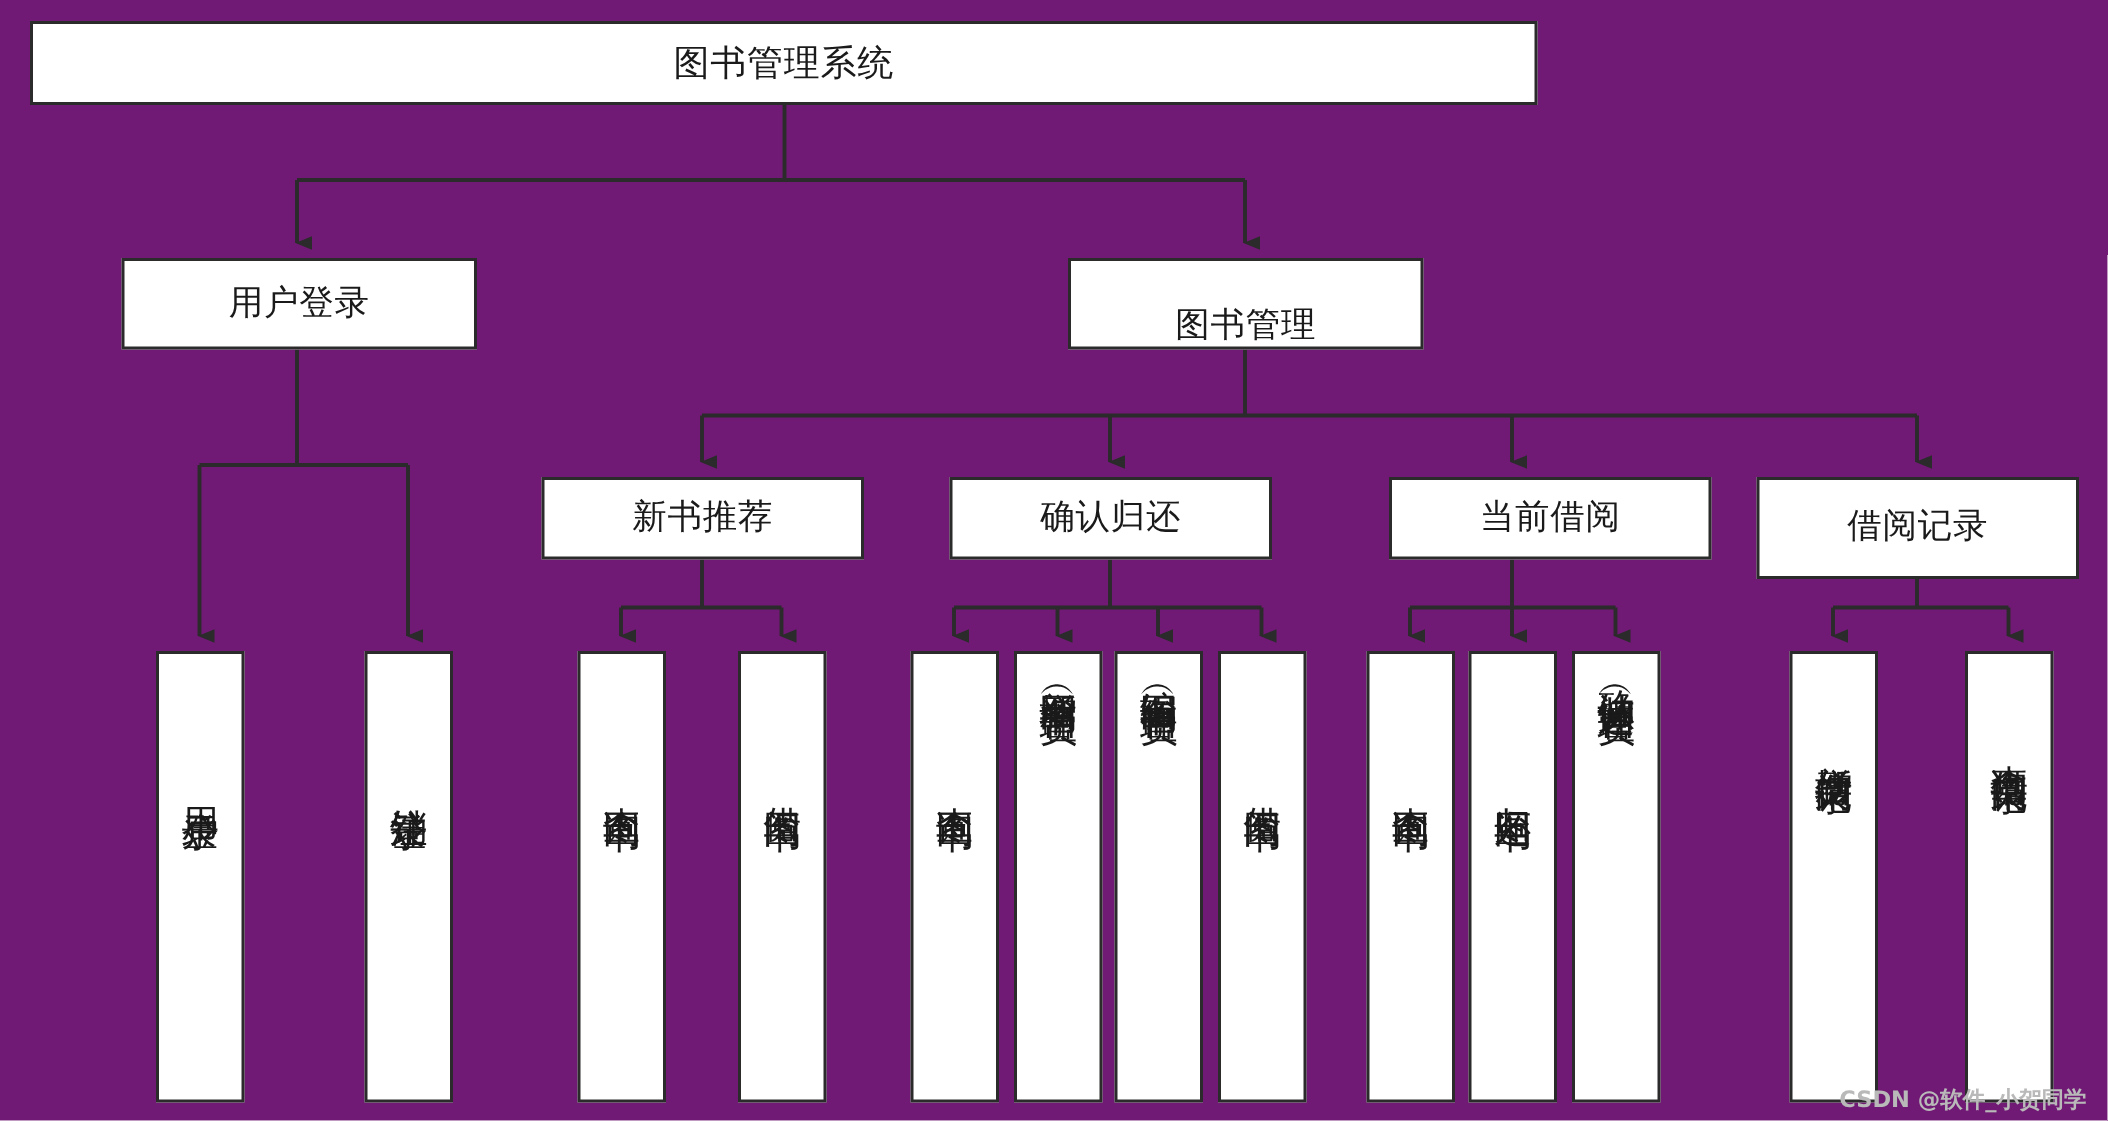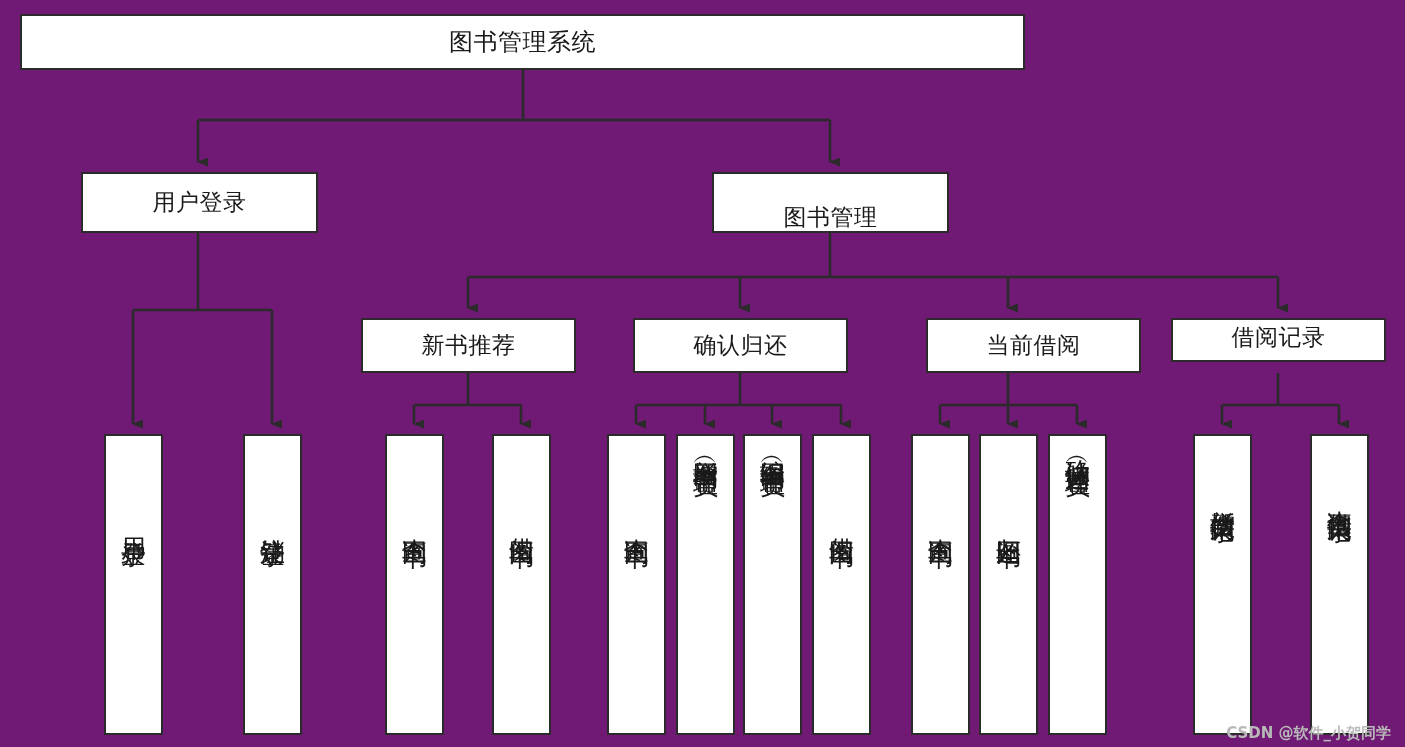--- a/index.html
+++ b/index.html
@@ -147,21 +147,21 @@
 
   <div class="node horizontal" style="left:361px; top:318px; width:215px; height:55px;">
     <span class="node-label">新书推荐</span>
   </div>
   <div class="node horizontal" style="left:633px; top:318px; width:215px; height:55px;">
     <span class="node-label">确认归还</span>
   </div>
   <div class="node horizontal" style="left:901px; top:318px; width:215px; height:55px;margin-left:25px;">
     <span class="node-label">当前借阅</span>
   </div>
-  <div class="node horizontal" style="left:1171px; top:318px; width:215px; height:44px;font-family:Liberation Mono, monospace;">
+  <div class="node horizontal" style="left:1171px; top:318px; width:215px; height:68px;">
     <span class="node-label">借阅记录</span>
   </div>
 
   <div class="node vertical mid" style="left:104px; top:434px; width:59px; height:301px;">
     <span class="node-label">用户登录</span>
   </div>
   <div class="node vertical mid" style="left:243px; top:434px; width:59px; height:301px;">
     <span class="node-label">注销登录</span>
   </div>
 

